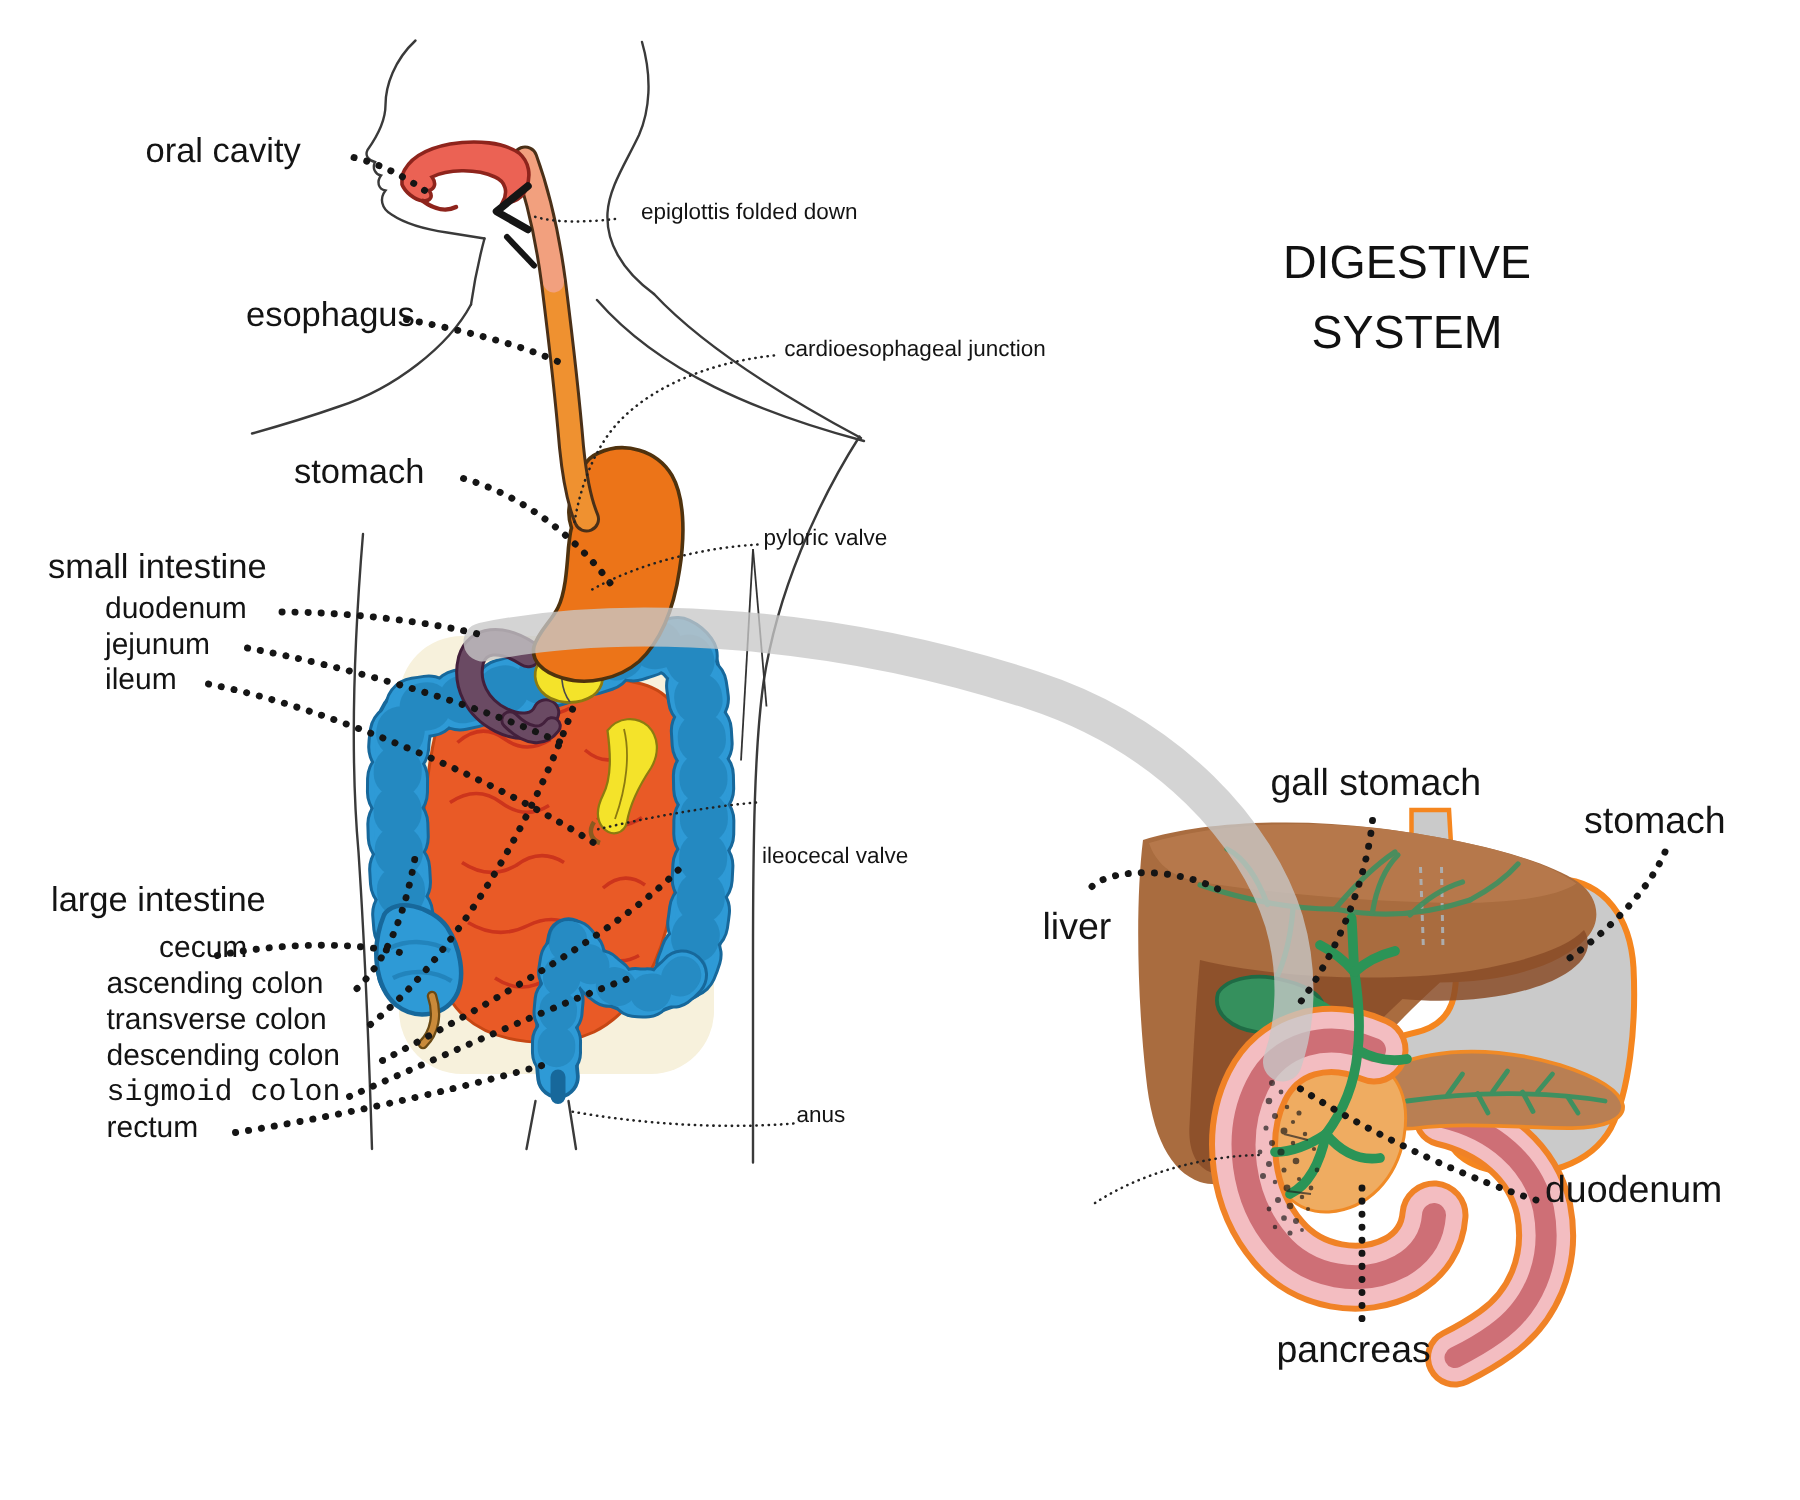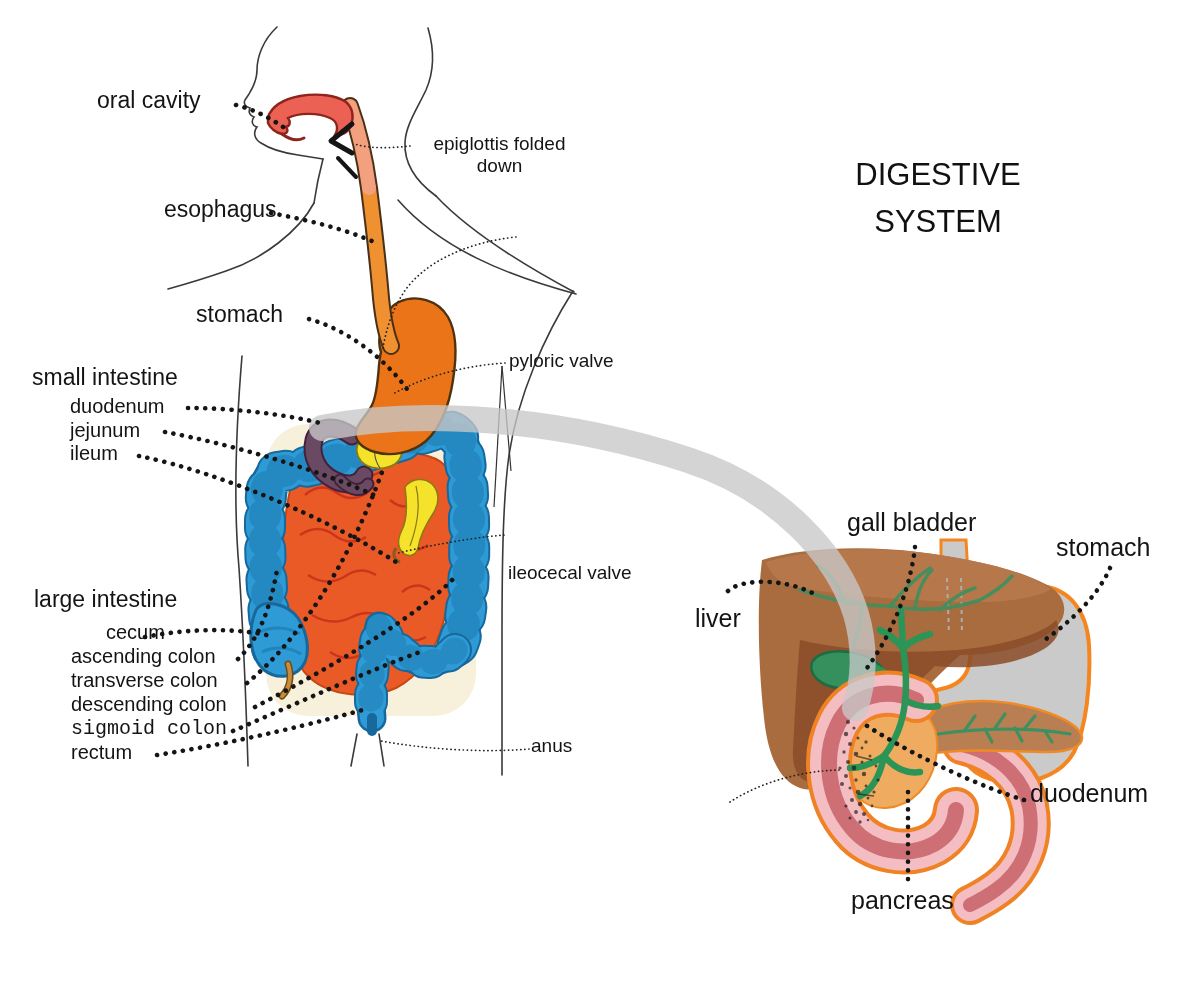--- a/index.html
+++ b/index.html
@@ -2,21 +2,21 @@
 <html><head>
 <meta charset="utf-8">
 <style>
   html,body{margin:0;padding:0;background:#fff;}
   .stage{position:relative;width:1200px;height:1000px;background:#ffffff;overflow:hidden;
          font-family:"Liberation Sans", sans-serif;color:#141414;}
   .stage svg{position:absolute;left:0;top:0;}
   .lbl{position:absolute;color:#141414;line-height:1.18;}
   .lbl-main{font-size:23px;}
   .lbl-sub{font-size:20px;}
-  .lbl-fine{font-size:19px;}
+  .lbl-fine{font-size:15px;}
   .lbl-right{font-size:25px;}
   .lbl-center{text-align:center;}
   .title{position:absolute;left:788px;top:152px;width:300px;text-align:center;
          font-size:31px;line-height:1.5;color:#111;}
   
   .ld-bold{stroke:#151515;stroke-width:4.6;stroke-dasharray:0.1 8.6;stroke-linecap:round;fill:none;}
   .ld-fine{stroke:#222;stroke-width:1.7;stroke-dasharray:0.2 3.9;stroke-linecap:round;fill:none;}
   .outline{stroke:#3a3a3a;stroke-width:1.6;fill:none;stroke-linecap:round;}
 </style>
 </head>
@@ -252,35 +252,36 @@
     <path class="ld-fine" d="M529,749 C480,753 425,749 381,741"></path>
     <path class="ld-fine" d="M730,802 C762,781 806,770 842,770"></path>
   </g>
 </svg>
 
 <div class="title">DIGESTIVE SYSTEM</div>
 
 <div class="lbl lbl-main" style="left:97px;top:87px;">oral cavity</div>
 <div class="lbl lbl-fine lbl-center" style="left:412px;top:133px;width:175px;">epiglottis folded down</div>
 <div class="lbl lbl-main" style="left:126px;top:196px;margin-left:38px;">esophagus</div>
+<div class="lbl lbl-fine lbl-center" style="left:512px;top:224px;width:196px;">cardioesophageal junction</div>
 <div class="lbl lbl-main" style="left:196px;top:301px;">stomach</div>
 <div class="lbl lbl-fine" style="left:509px;top:350px;">pyloric valve</div>
 <div class="lbl lbl-main" style="left:32px;top:364px;">small intestine</div>
 <div class="lbl lbl-sub" style="left:70px;top:395px;">duodenum</div>
 <div class="lbl lbl-sub" style="left:70px;top:419px;">jejunum</div>
 <div class="lbl lbl-sub" style="left:70px;top:442px;">ileum</div>
 <div class="lbl lbl-fine" style="left:508px;top:522px;margin-top:40px;">ileocecal valve</div>
 <div class="lbl lbl-main" style="left:34px;top:586px;text-align:center;">large intestine</div>
 <div class="lbl lbl-sub" style="left:71px;top:621px;margin-left:35px;">cecum</div>
 <div class="lbl lbl-sub" style="left:71px;top:645px;">ascending colon</div>
 <div class="lbl lbl-sub" style="left:71px;top:669px;">transverse colon</div>
 <div class="lbl lbl-sub" style="left:71px;top:693px;">descending colon</div>
 <div class="lbl lbl-sub" style="left:71px;top:717px;font-family:Liberation Mono, monospace;">sigmoid colon</div>
 <div class="lbl lbl-sub" style="left:71px;top:741px;">rectum</div>
 <div class="lbl lbl-fine" style="left:531px;top:735px;">anus</div>
 
-<div class="lbl lbl-right" style="left:847px;top:508px;">gall bladder</div>
+<div class="lbl lbl-right" style="left:847px;top:508px;">gall stomach</div>
 <div class="lbl lbl-right" style="left:1056px;top:533px;">stomach</div>
 <div class="lbl lbl-right" style="left:695px;top:604px;">liver</div>
 <div class="lbl lbl-right" style="left:1030px;top:779px;">duodenum</div>
 <div class="lbl lbl-right" style="left:851px;top:886px;">pancreas</div>
 
 </div>
 
 </body></html>

